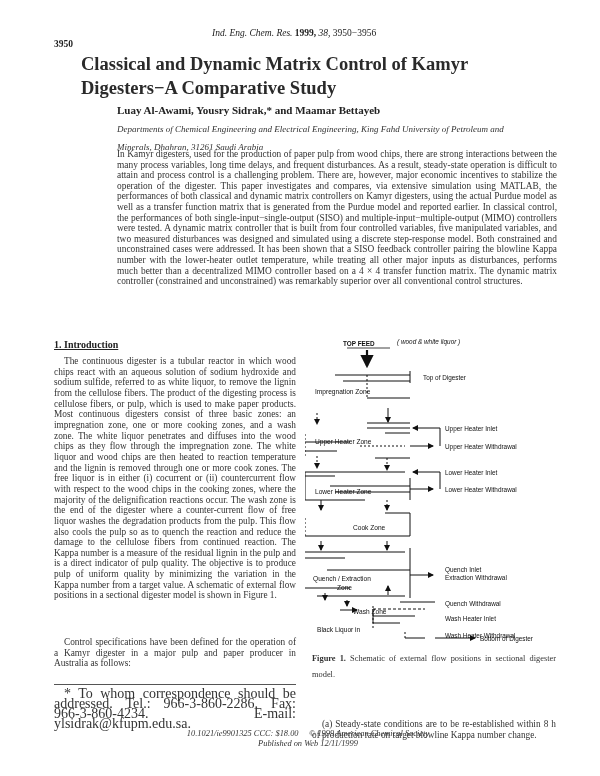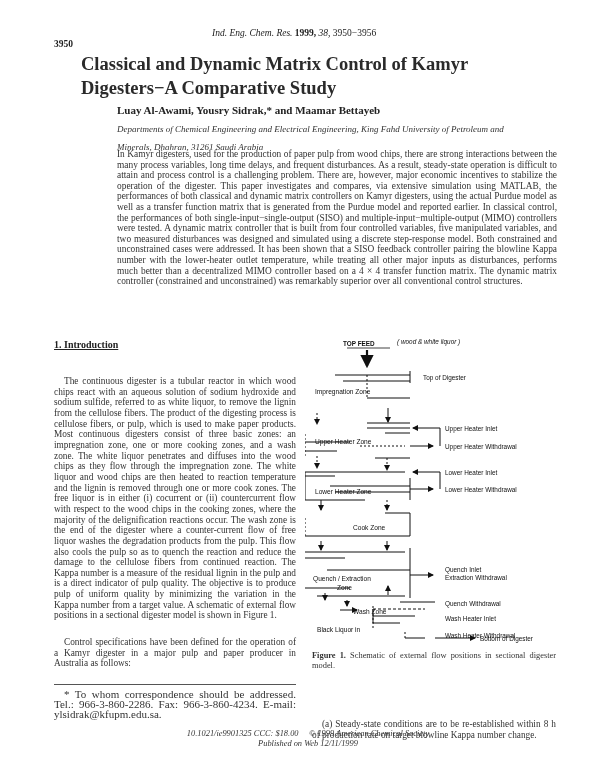--- a/index.html
+++ b/index.html
@@ -8,28 +8,28 @@
   .abs { position:absolute; }
   .hdr-page { left:54px; top:28px; font-size:9.5px; font-weight:bold;margin-top:11px; }
   .hdr-journal { left:212px; top:28px; font-size:9.5px; font-style:italic; }
   .hdr-journal b { font-style:normal; }
   .title { left:54px; top:52px; width:480px; font-size:18.5px; font-weight:bold; line-height:24px; color:#2a2a2a;margin-left:27px; }
   .authors { left:117px; top:104px; font-size:11px; font-weight:bold; }
   .affil { left:117px; top:120px; width:420px; font-size:9px; font-style:italic; line-height:18px; color:#333; }
   .abstract { left:117px; top:149px; width:440px; font-size:9.4px; line-height:10.6px; text-align:justify; color:#333; }
   .col-left { left:54px; width:242px; font-size:9.3px; line-height:10.65px; text-align:justify; color:#333; }
   .sec-head { left:54px; top:339px; font-size:10px; font-weight:bold;text-decoration:underline; }
-  .p1 { top:376px;font-family:Liberation Serif, serif; }
+  .p1 { top:356px;font-family:Liberation Serif, serif; }
   .p1, .p2 { text-indent:10px; }
   .p2 { top:637px; }
   .fn-rule { left:54px; top:684px; width:242px; height:1px; background:#555; }
-  .footnote { left:54px; top:689px; width:242px; font-size:11px; line-height:10px; text-align:justify; color:#333; }
+  .footnote { left:54px; top:689px; width:242px; font-size:14px; line-height:10px; text-align:justify; color:#333; }
   .footnote .ind { padding-left:10px; }
   .col-right-text { left:312px; top:688px; width:244px; font-size:9.3px; line-height:10.5px; text-align:justify; color:#333; text-indent:10px;margin-top:31px; }
-  .fig-caption { left:312px; top:651px; width:244px; font-size:8.4px; line-height:10px; text-align:justify; color:#333; }
+  .fig-caption { left:312px; top:651px; width:244px; font-size:8.4px; line-height:16px; text-align:justify; color:#333; }
   .fig-caption b { font-weight:bold; }
   .footer { left:8px; width:600px; text-align:center; font-size:8.4px; color:#333;font-style:italic; }
   .footer1 { top:729px; }
   .footer2 { top:739px; }
   .figure { left:305px; top:338px; width:270px; height:310px; }
   .figure svg text { font-family:"Liberation Sans","DejaVu Sans",sans-serif; }
 </style>
 </head>
 <body>
 

